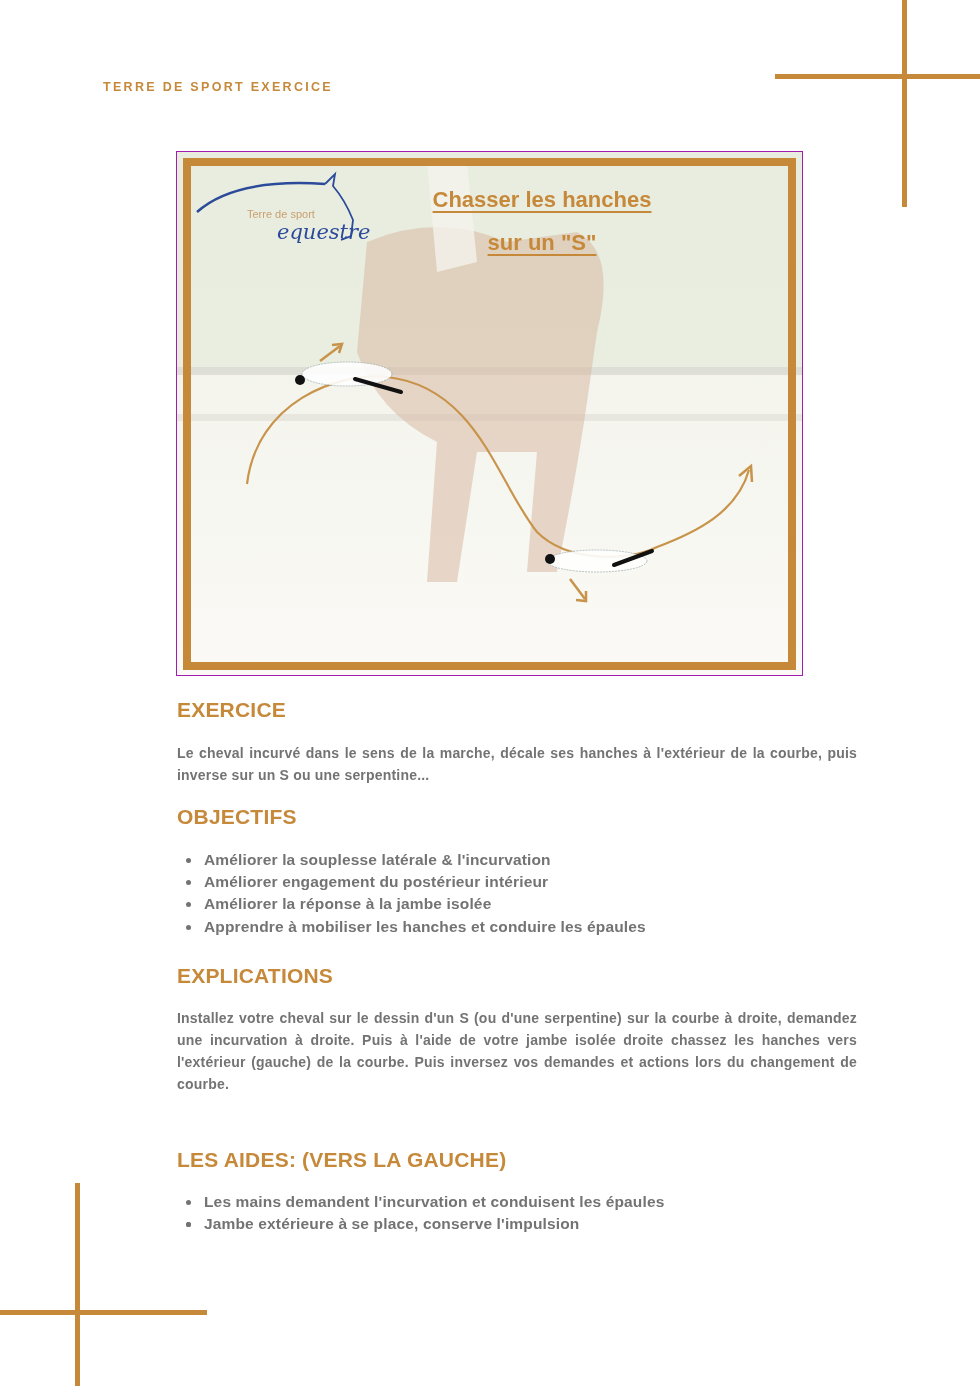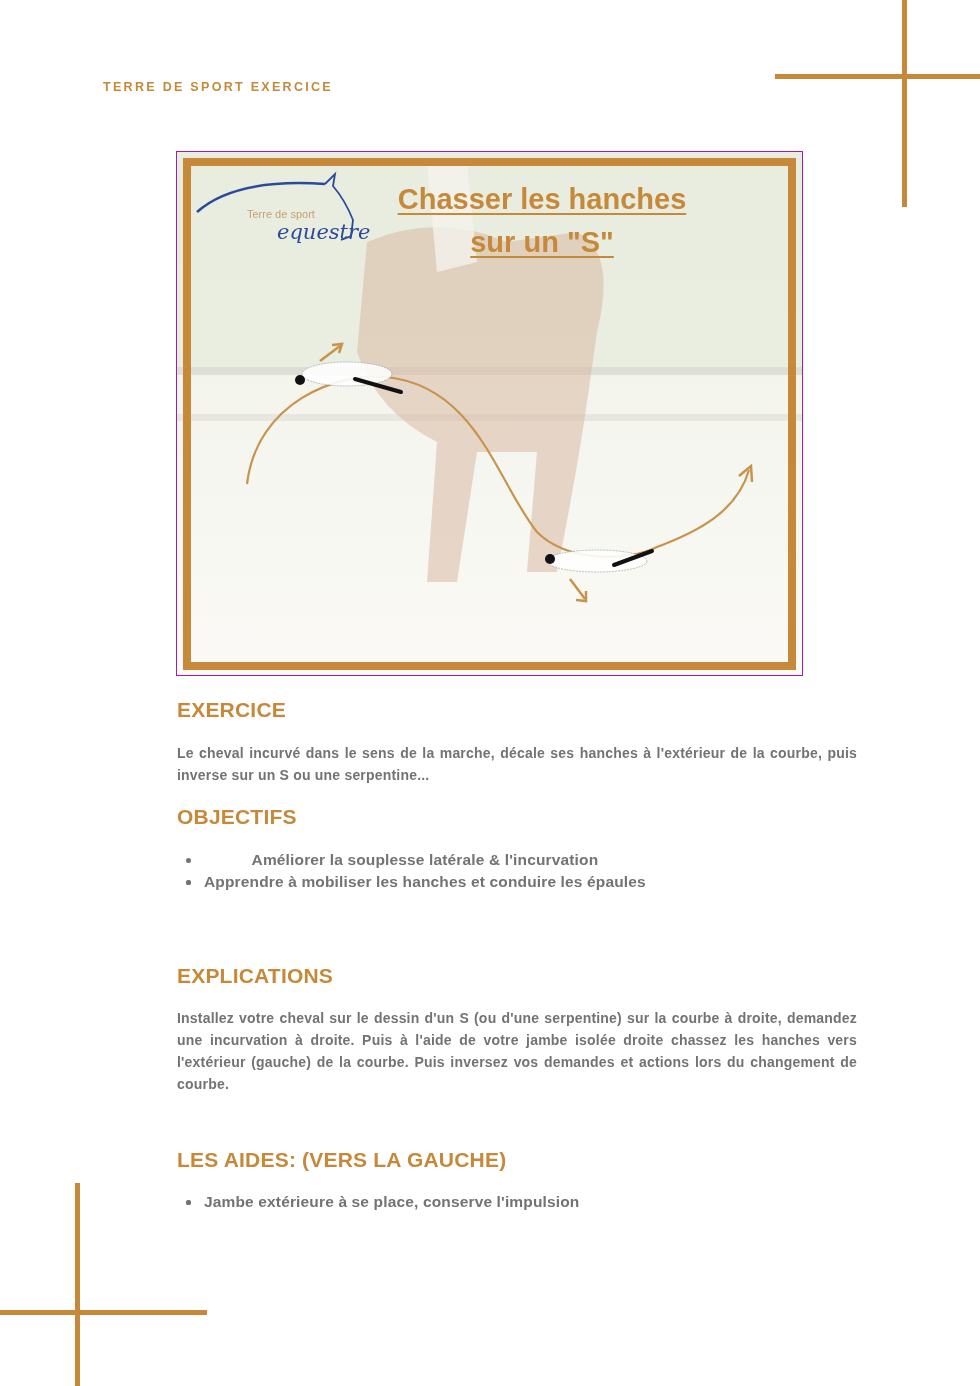--- a/index.html
+++ b/index.html
@@ -20,41 +20,40 @@
     border: 1px solid #a21caf; box-sizing: border-box;
   }
   .figure svg.bg { position: absolute; left: 0; top: 0; }
   .frame {
     position: absolute; left: 6px; top: 6px; width: 613px; height: 512px;
     border: 8px solid #c6893a; box-sizing: border-box;
   }
   .fig-title {
     position: absolute; left: 200px; top: 26px; width: 330px;
     text-align: center; color: #c6893a; font-weight: bold;
-    font-size: 29px; line-height: 43px; text-decoration: underline;
+    font-size: 22px; line-height: 43px; text-decoration: underline;
     text-decoration-thickness: 2px; text-underline-offset: 4px;
   }
   .logo { position: absolute; left: 18px; top: 18px; width: 160px; height: 75px; }
   .logo-small { position: absolute; left: 52px; top: 38px; font-size: 11px; color: #c9a070; }
   .logo-big { position: absolute; left: 82px; top: 50px; font-size: 21px; color: #2b4a9a; font-style: italic; font-family: "DejaVu Serif", serif; }
 
   .section-title {
     position: absolute; left: 177px; color: #c6893a; font-weight: bold;
     font-size: 21px; letter-spacing: 0.2px;
   }
   .para {
     position: absolute; left: 177px; width: 680px; color: #737373;
     font-weight: bold; font-size: 14px; line-height: 22px;
     text-align: justify; letter-spacing: 0.2px;
   }
   ul.bullets {
     position: absolute; left: 177px; margin: 0; padding: 0; list-style: none;
     color: #737373; font-weight: bold; font-size: 15.5px; line-height: 22.2px;
     letter-spacing: 0.15px;
-    text-align: center;
   }
   ul.bullets li { position: relative; padding-left: 27px; white-space: nowrap; }
   ul.bullets li .dot {
     position: absolute; left: 9px; top: 9px; width: 5px; height: 5px;
     border-radius: 50%; background: #737373;
   }
 </style>
 </head>
 <body>
 
@@ -117,24 +116,26 @@
     <div>sur un "S"</div>
   </div>
 </div>
 
 <div class="section-title" style="top:698px;">EXERCICE</div>
 <div class="para" style="top:742px;">Le cheval incurvé dans le sens de la marche, décale ses hanches à l'extérieur de la courbe, puis inverse sur un S ou une serpentine...</div>
 
 <div class="section-title" style="top:805px;">OBJECTIFS</div>
 <ul class="bullets" style="top:849px;">
   <li><span class="dot"></span><span>Améliorer la souplesse latérale &amp; l'incurvation</span></li>
-  <li><span class="dot"></span></li>
+  <li><span class="dot"></span><span>Améliorer engagement du postérieur intérieur</span></li>
+  <li><span class="dot"></span><span>Améliorer la réponse à la jambe isolée</span></li>
   <li><span class="dot"></span><span>Apprendre à mobiliser les hanches et conduire les épaules</span></li>
 </ul>
 
 <div class="section-title" style="top:964px;">EXPLICATIONS</div>
 <div class="para" style="top:1007px;">Installez votre cheval sur le dessin d'un S (ou d'une serpentine) sur la courbe à droite, demandez une incurvation à droite. Puis à l'aide de votre jambe isolée droite chassez les hanches vers l'extérieur (gauche) de la courbe. Puis inversez vos demandes et actions lors du changement de courbe.</div>
 
 <div class="section-title" style="top:1148px;">LES AIDES: (VERS LA GAUCHE)</div>
 <ul class="bullets" style="top:1191px;">
+  <li><span class="dot"></span><span>Les mains demandent l'incurvation et conduisent les épaules</span></li>
   <li><span class="dot"></span></li>
   <li><span class="dot"></span><span>Jambe extérieure à se place, conserve l'impulsion</span></li>
 </ul>
 
 </body></html>

